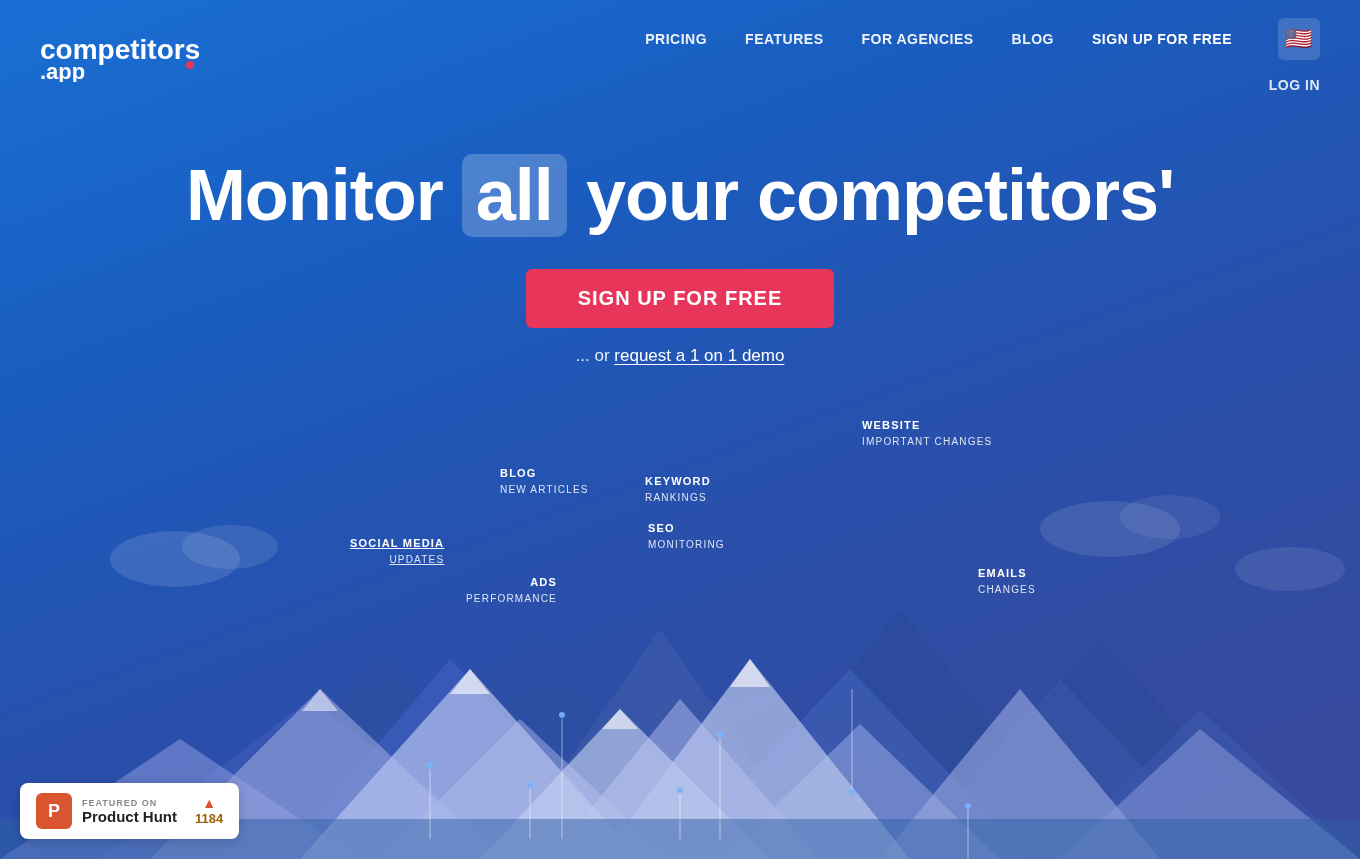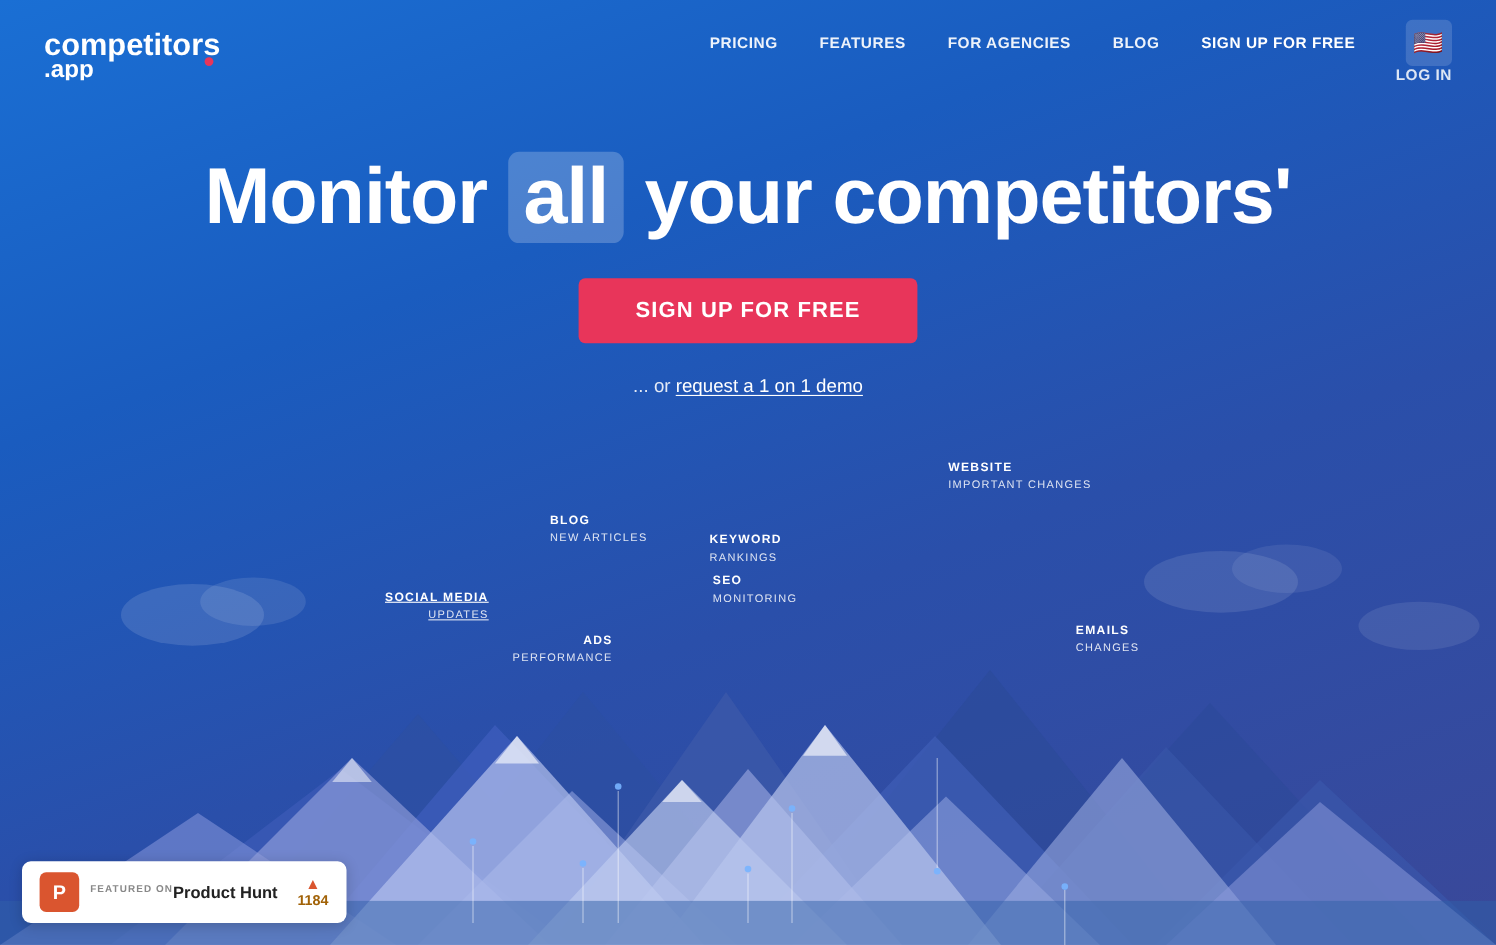--- a/index.html
+++ b/index.html
@@ -83,21 +83,21 @@
       color: #fff;
       border: none;
       padding: 18px 52px;
       font-size: 20px;
       font-weight: 700;
       border-radius: 6px;
       cursor: pointer;
       letter-spacing: 1px;
     }
     .hero-sub {
-      margin-top: 29px;
+      margin-top: 18px;
       color: rgba(255,255,255,0.88);
       font-size: 17px;
     }
     .hero-sub a {
       color: #fff;
       text-underline-offset: 3px;
     }
 
     
     .mountain-scene {
@@ -148,21 +148,21 @@
       border-radius: 6px;
       display: flex;
       align-items: center;
       justify-content: center;
       color: #fff;
       font-weight: 900;
       font-size: 18px;
     }
     .ph-text {
       display: flex;
-      flex-direction: row;
+      flex-direction: column;
     }
     .ph-featured {
       font-size: 9px;
       font-weight: 700;
       color: #888;
       letter-spacing: 1px;
     }
     .ph-name {
       font-size: 15px;
       font-weight: 800;
@@ -190,21 +190,21 @@
 <body>
 
 <nav>
   <div>
     <svg class="logo" viewBox="0 0 160 55" xmlns="http://www.w3.org/2000/svg">
       <text x="0" y="32" font-family="Arial" font-size="28" font-weight="800" fill="white">competitors</text>
       <text x="0" y="52" font-family="Arial" font-size="22" font-weight="800" fill="white">.app</text>
       <circle cx="150" cy="38" r="4" fill="#e8355a"></circle>
     </svg>
   </div>
-  <div style="display:flex;flex-direction:column;align-items:flex-end;gap:0;">
+  <div style="display:flex;flex-direction:column;align-items:flex-end;gap:16px;">
     <div style="display:flex;align-items:center;gap:38px;">
       <a class="nav-link" href="#">PRICING</a>
       <a class="nav-link" href="#">FEATURES</a>
       <a class="nav-link" href="#">FOR AGENCIES</a>
       <a class="nav-link" href="#">BLOG</a>
       <a class="nav-link signup" href="#">SIGN UP FOR FREE</a>
       <button class="lang-btn">🇺🇸</button>
     </div>
     <div>
       <a class="nav-link login" href="#">LOG IN</a>
@@ -297,21 +297,21 @@
 <div class="label" style="left:350px;top:535px;text-align:right;text-decoration:underline;">
   <div>SOCIAL MEDIA</div>
   <div class="sub">UPDATES</div>
 </div>
 
 <div class="label" style="left:466px;top:530px;text-align:right;margin-top:44px;">
   <div>ADS</div>
   <div class="sub">PERFORMANCE</div>
 </div>
 
-<div class="label" style="left:645px;top:483px;">
+<div class="label" style="left:645px;top:473px;">
   <div>KEYWORD</div>
   <div class="sub">RANKINGS</div>
 </div>
 
 <div class="label" style="left:648px;top:520px;">
   <div>SEO</div>
   <div class="sub">MONITORING</div>
 </div>
 
 <div class="label" style="left:862px;top:417px;">

